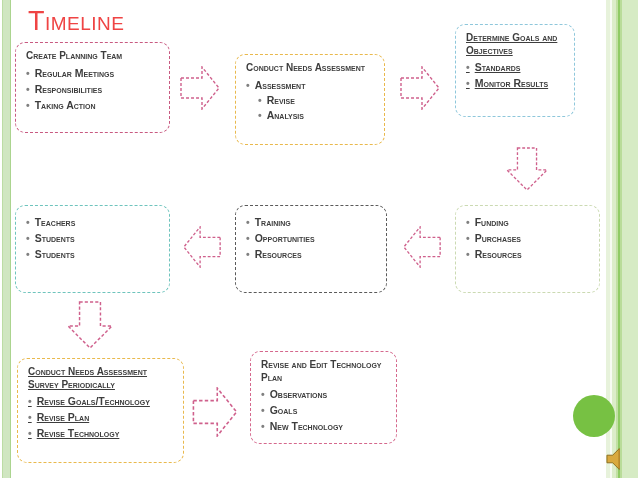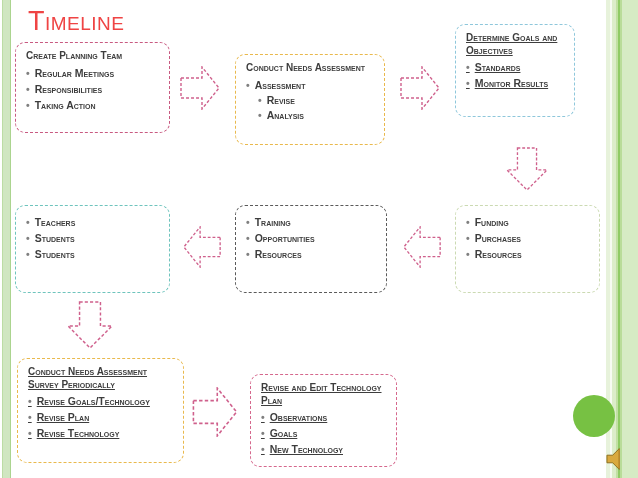--- a/index.html
+++ b/index.html
@@ -40,21 +40,21 @@
   .bullet .mk{color:#7F7F7F;margin-right:5px;font-variant:normal;}
   .bullet.b2{margin-left:12px;margin-top:2px;}
   
   .bx1{left:15px;top:42px;width:155px;height:91px;}
   .bx2{left:235px;top:54px;width:150px;height:91px;}
   .bx3{left:455px;top:24px;width:120px;height:93px;text-decoration:underline;}
   .bx4{left:15px;top:205px;width:155px;height:88px;}
   .bx5{left:235px;top:205px;width:152px;height:88px;}
   .bx6{left:455px;top:205px;width:145px;height:88px;}
   .bx7{left:17px;top:358px;width:167px;height:105px;}
-  .bx8{left:250px;top:374px;width:147px;height:93px;text-decoration:underline;}
+  .bx8{left:250px;top:351px;width:147px;height:93px;}
   
   .block-arrow{position:absolute;z-index:2;}
   .ar1{left:180px;top:66px;width:40px;height:44px;}
   .ar2{left:400px;top:66px;width:40px;height:44px;}
   .ad1{left:506px;top:146px;width:42px;height:46px;}
   .al1{left:402px;top:226px;width:40px;height:42px;}
   .al2{left:182px;top:226px;width:40px;height:42px;}
   .ad2{left:67px;top:300px;width:46px;height:50px;}
   .ar3{left:192px;top:387px;width:46px;height:50px;}
   .block-arrow path{fill:#fff;stroke-width:1.4;stroke-dasharray:3 2;stroke-linejoin:miter;}

